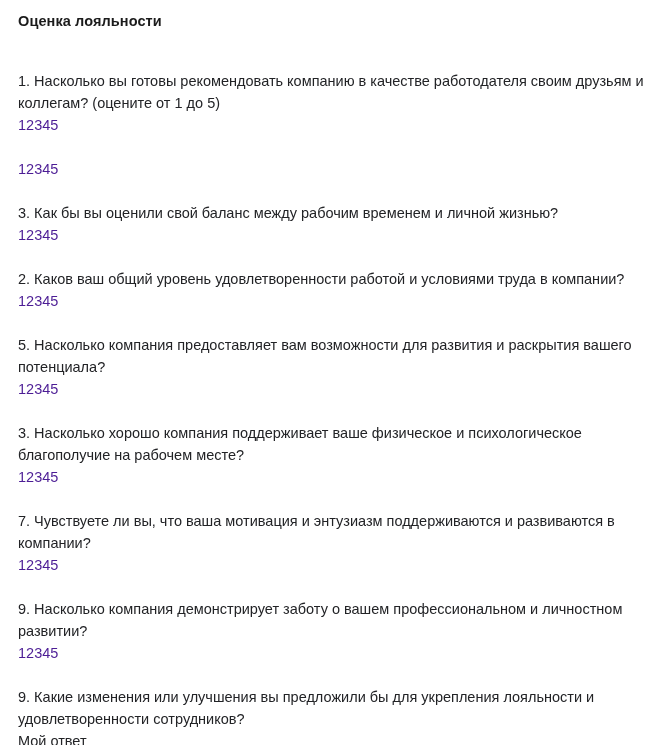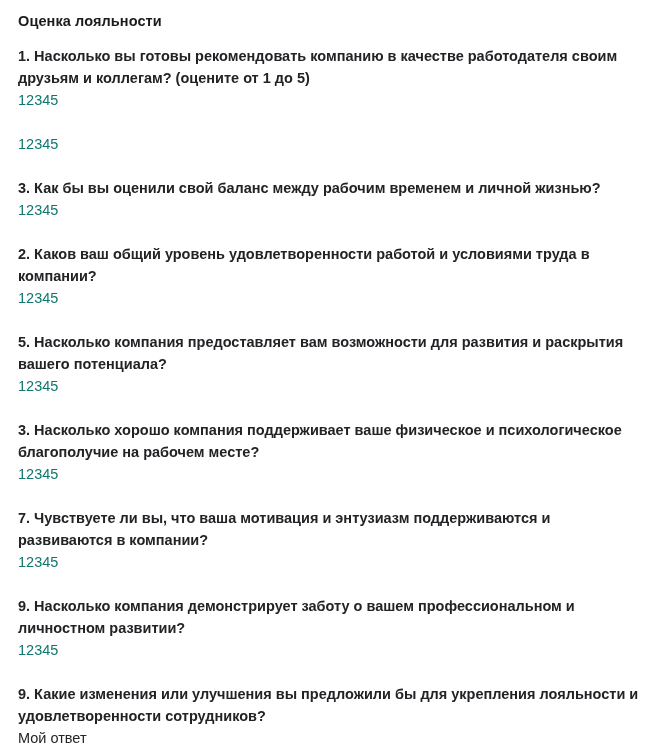--- a/index.html
+++ b/index.html
@@ -23,42 +23,42 @@
     background: #ffffff;
     box-sizing: border-box;
     padding: 10px 25px 0 18px;
   }
 
   .survey-title {
     font-size: 14.5px;
     font-weight: bold;
     line-height: 22px;
     color: #1b1b1b;
-    margin: 0 0 13px 0;
+    margin: 0 0 38px 0;
     letter-spacing: 0.1px;
   }
 
   .question-block {
     margin: 0 0 22px 0;
   }
 
   .question-text {
     font-size: 14.5px;
-    font-weight: bold;
+    font-weight: normal;
     line-height: 22px;
     color: #222326;
     margin: 0;
     max-width: 627px;
     word-wrap: break-word;
   }
 
   .rating-scale {
     font-size: 14.5px;
     line-height: 22px;
-    color: #0f766e;
+    color: #4c1d95;
     margin: 0;
     letter-spacing: 0;
   }
 
   .answer-line {
     font-size: 14.5px;
     line-height: 22px;
     color: #222326;
     margin: 0;
     white-space: pre;

